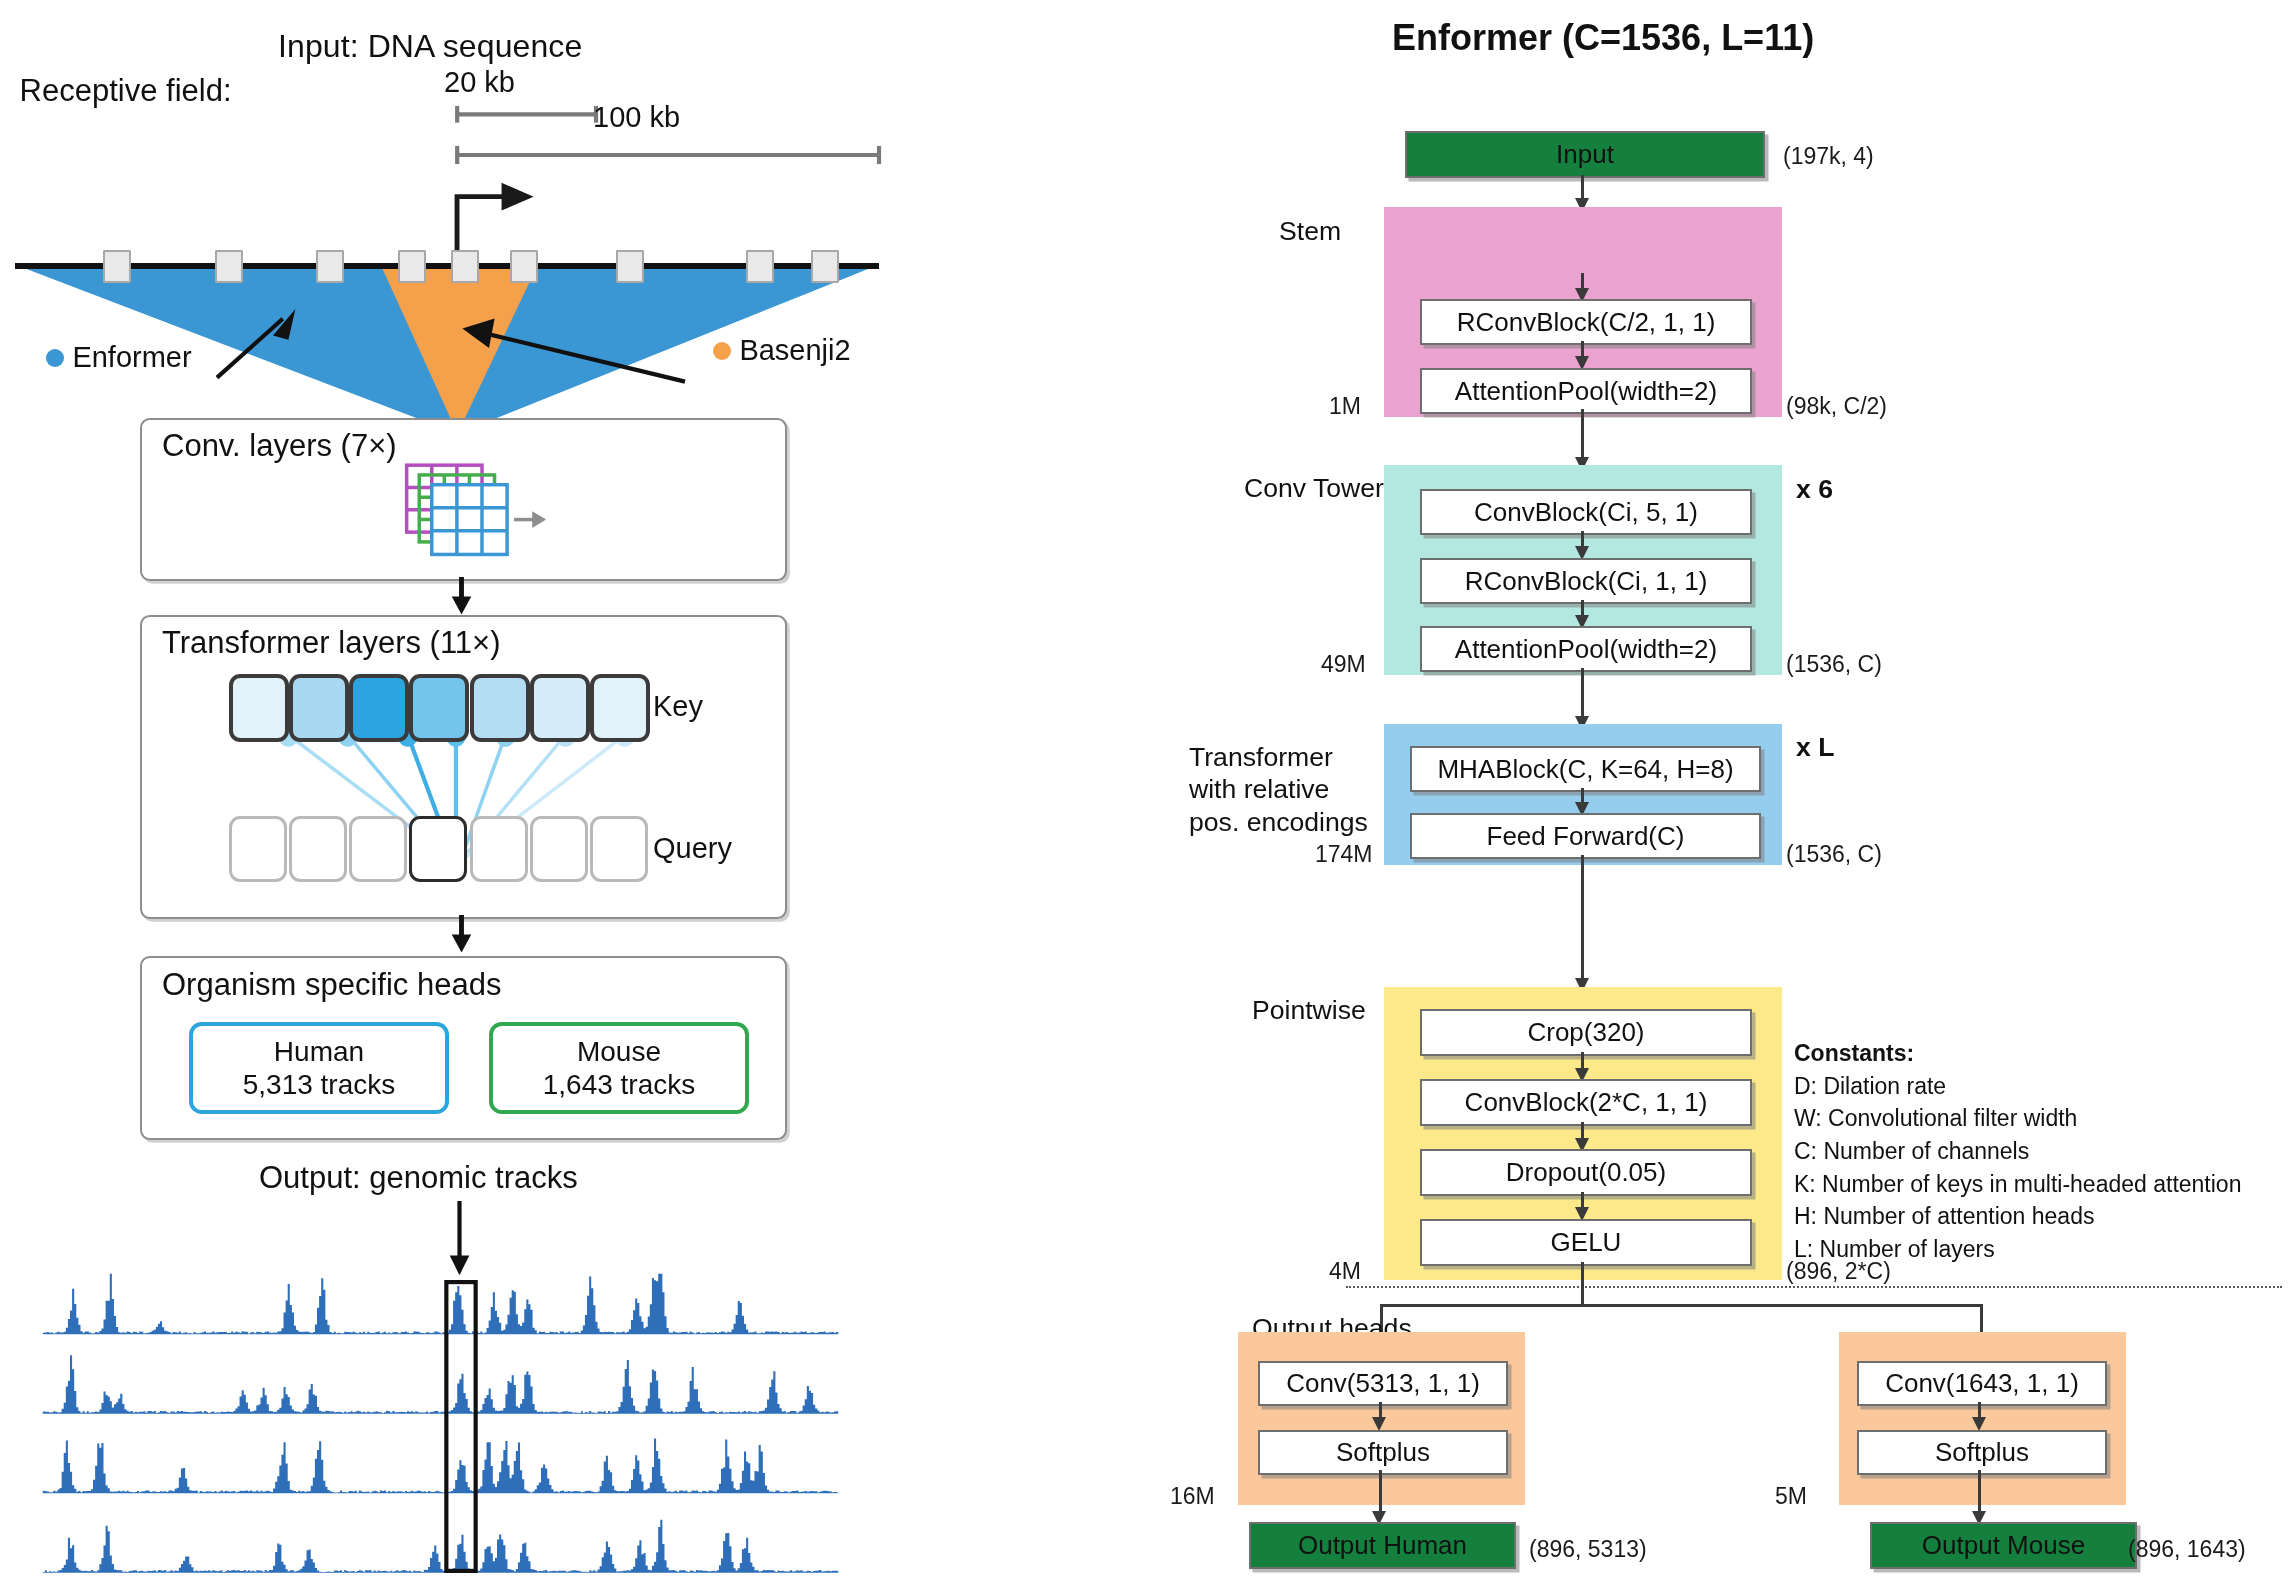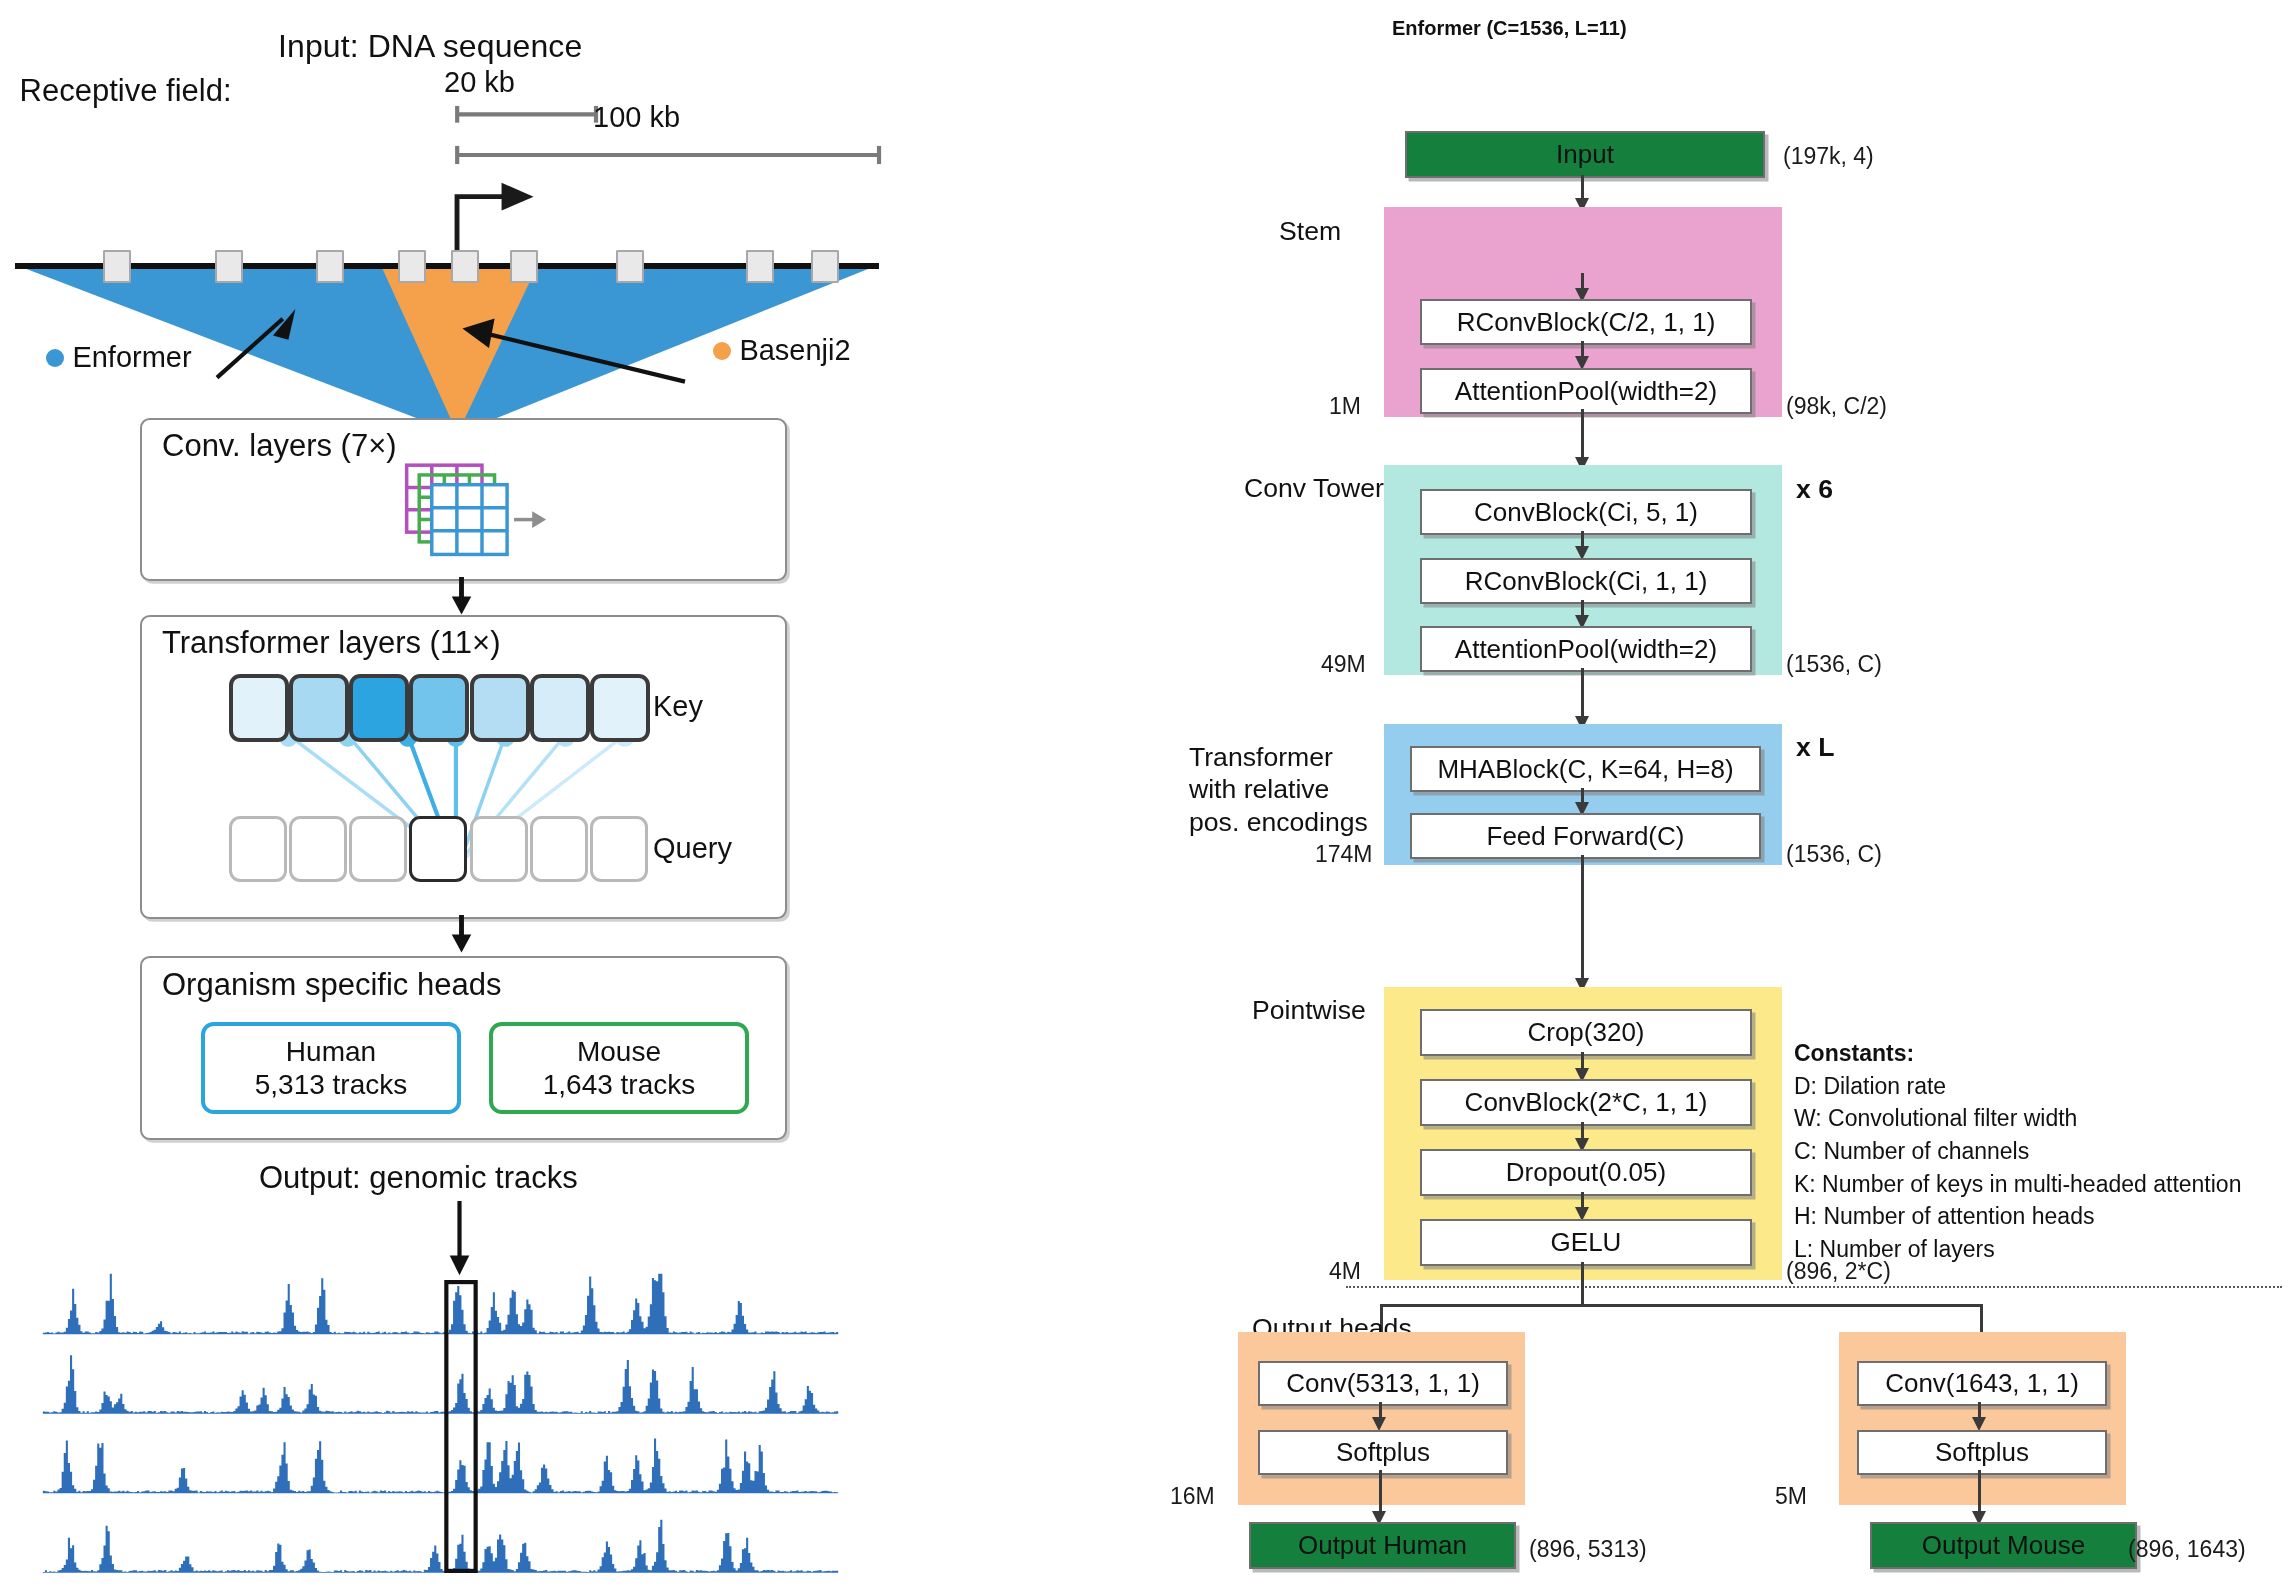--- a/index.html
+++ b/index.html
@@ -31,21 +31,21 @@
   .kq-label{position:absolute;font-size:29px;}
 
   .head-pill{position:absolute;border-radius:12.6px;background:#fff;
              display:flex;flex-direction:column;align-items:center;justify-content:center;
              font-size:28px;line-height:1.18;text-align:center;}
   .head-human{border:4.9px solid #2ba6dd;}
   .head-mouse{border:4.9px solid #2fa84f;}
 
   
   #right-panel{position:absolute;left:1146px;top:0;width:1149px;height:1590px;}
-  .panel-title{position:absolute;font-size:20px;font-weight:bold;white-space:nowrap;}
+  .panel-title{position:absolute;font-size:36px;font-weight:bold;white-space:nowrap;}
   .group{position:absolute;}
   .node{position:absolute;background:#fff;border:2.8px solid #6e6e6e;
         box-shadow:3.5px 3.5px 0 rgba(130,130,130,.55);
         display:flex;align-items:center;justify-content:center;
         font-size:26px;white-space:nowrap;}
   .node.gray{background:#15803d;}
   .grp-label{position:absolute;font-size:26.6px;line-height:1.22;white-space:nowrap;}
   .side-note{position:absolute;font-size:23px;white-space:nowrap;color:#1a1a1a;}
   .rep-note{position:absolute;font-size:26.6px;font-weight:bold;white-space:nowrap;}
   .constants{position:absolute;font-size:23px;line-height:1.42;white-space:nowrap;}
@@ -195,21 +195,21 @@
   <div class="kq-label" style="left:653px;top:832px;">Query</div>
 
   <svg class="abs" style="left:446px;top:915px;" width="31" height="39" viewBox="0 0 44 56">
     <line x1="22" y1="0" x2="22" y2="32" stroke="#111" stroke-width="7"></line>
     <path d="M8 28 L36 28 L22 54 Z" fill="#111"></path>
   </svg>
 
   <div class="rbox" style="left:140px;top:956px;width:643px;height:180px;"></div>
   <div class="rbox-title" style="left:162px;top:967px;">Organism specific heads</div>
 
-  <div class="head-pill head-human" style="left:201px;top:1022px;width:252px;height:84px;">
+  <div class="head-pill head-human" style="left:189px;top:1022px;width:252px;height:84px;">
     <span>Human</span>
     <span>5,313 tracks</span>
   </div>
   <div class="head-pill head-mouse" style="left:489px;top:1022px;width:252px;height:84px;">
     <span>Mouse</span>
     <span>1,643 tracks</span>
   </div>
 
   <div class="lp-sub abs" style="left:259px;top:1160px;">Output: genomic tracks</div>
   <svg class="abs" style="left:444px;top:1201px;" width="31" height="77" viewBox="0 0 44 110">

